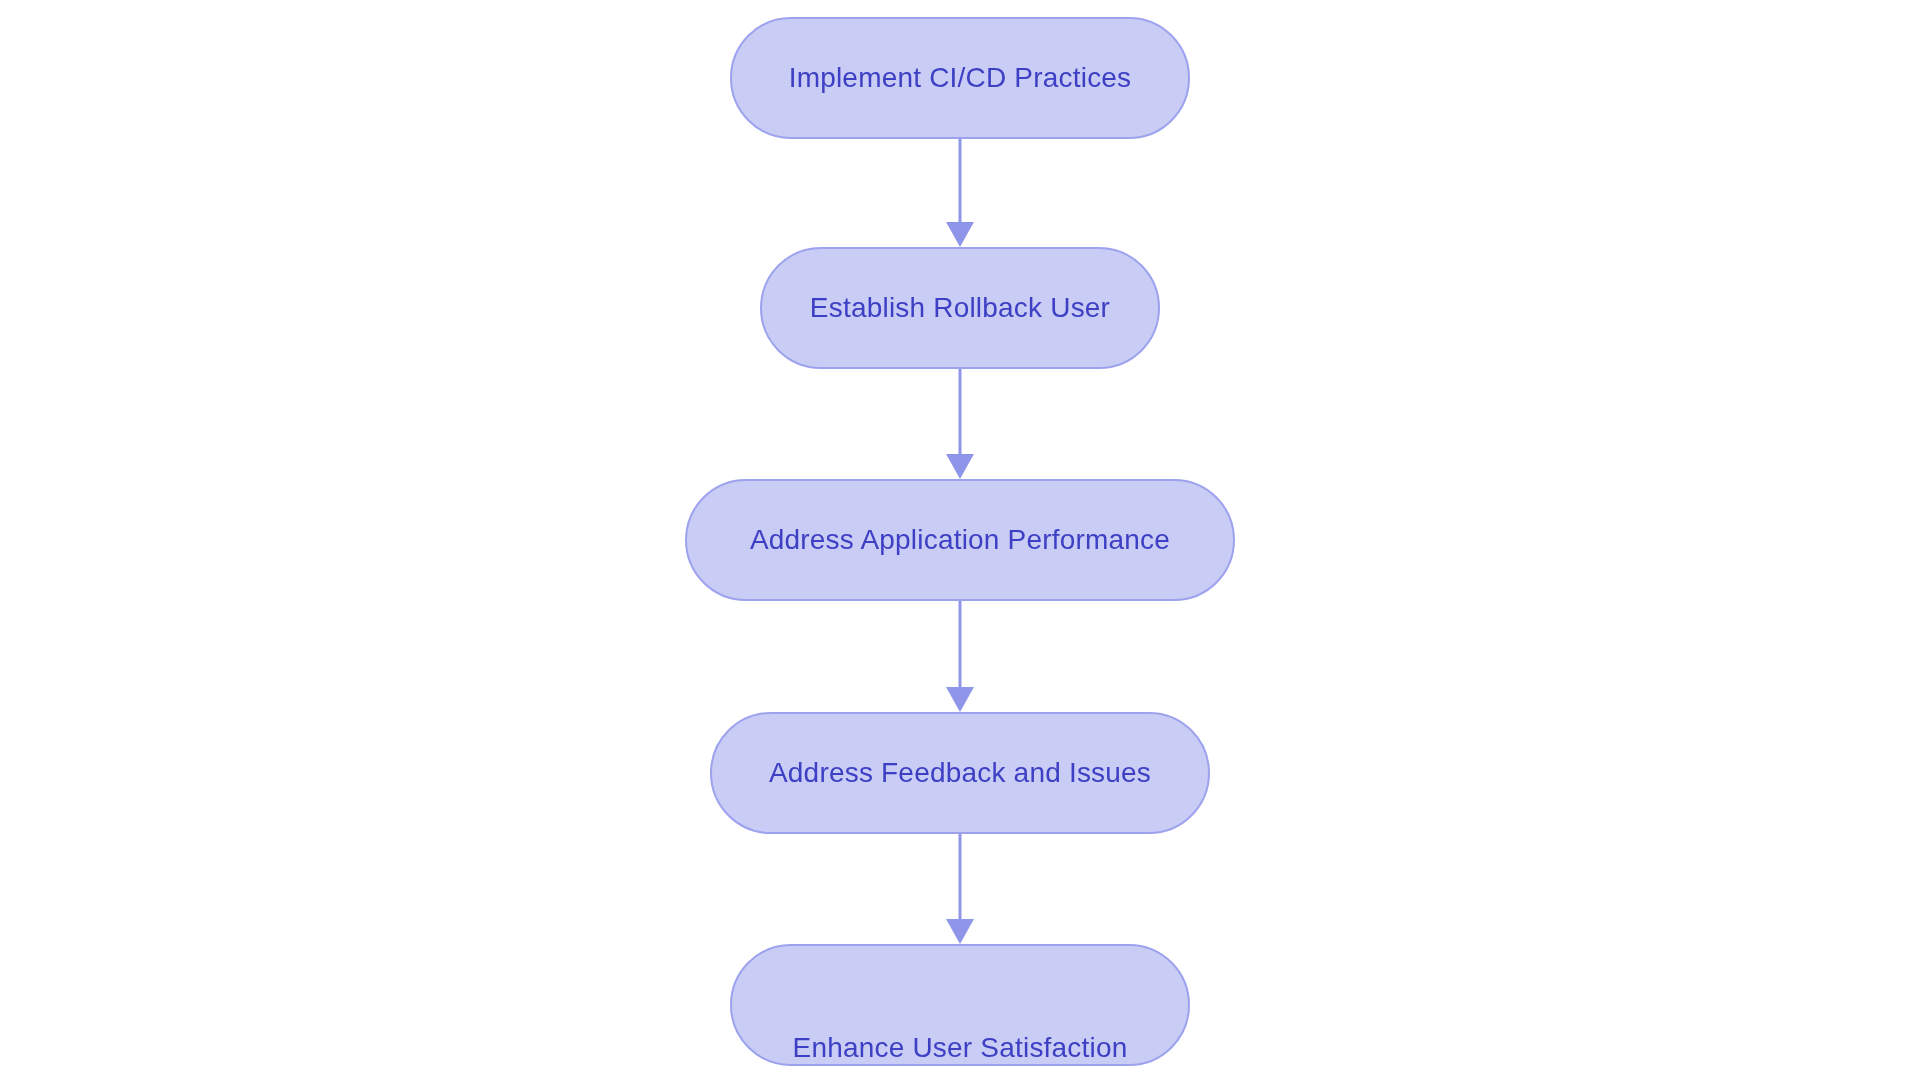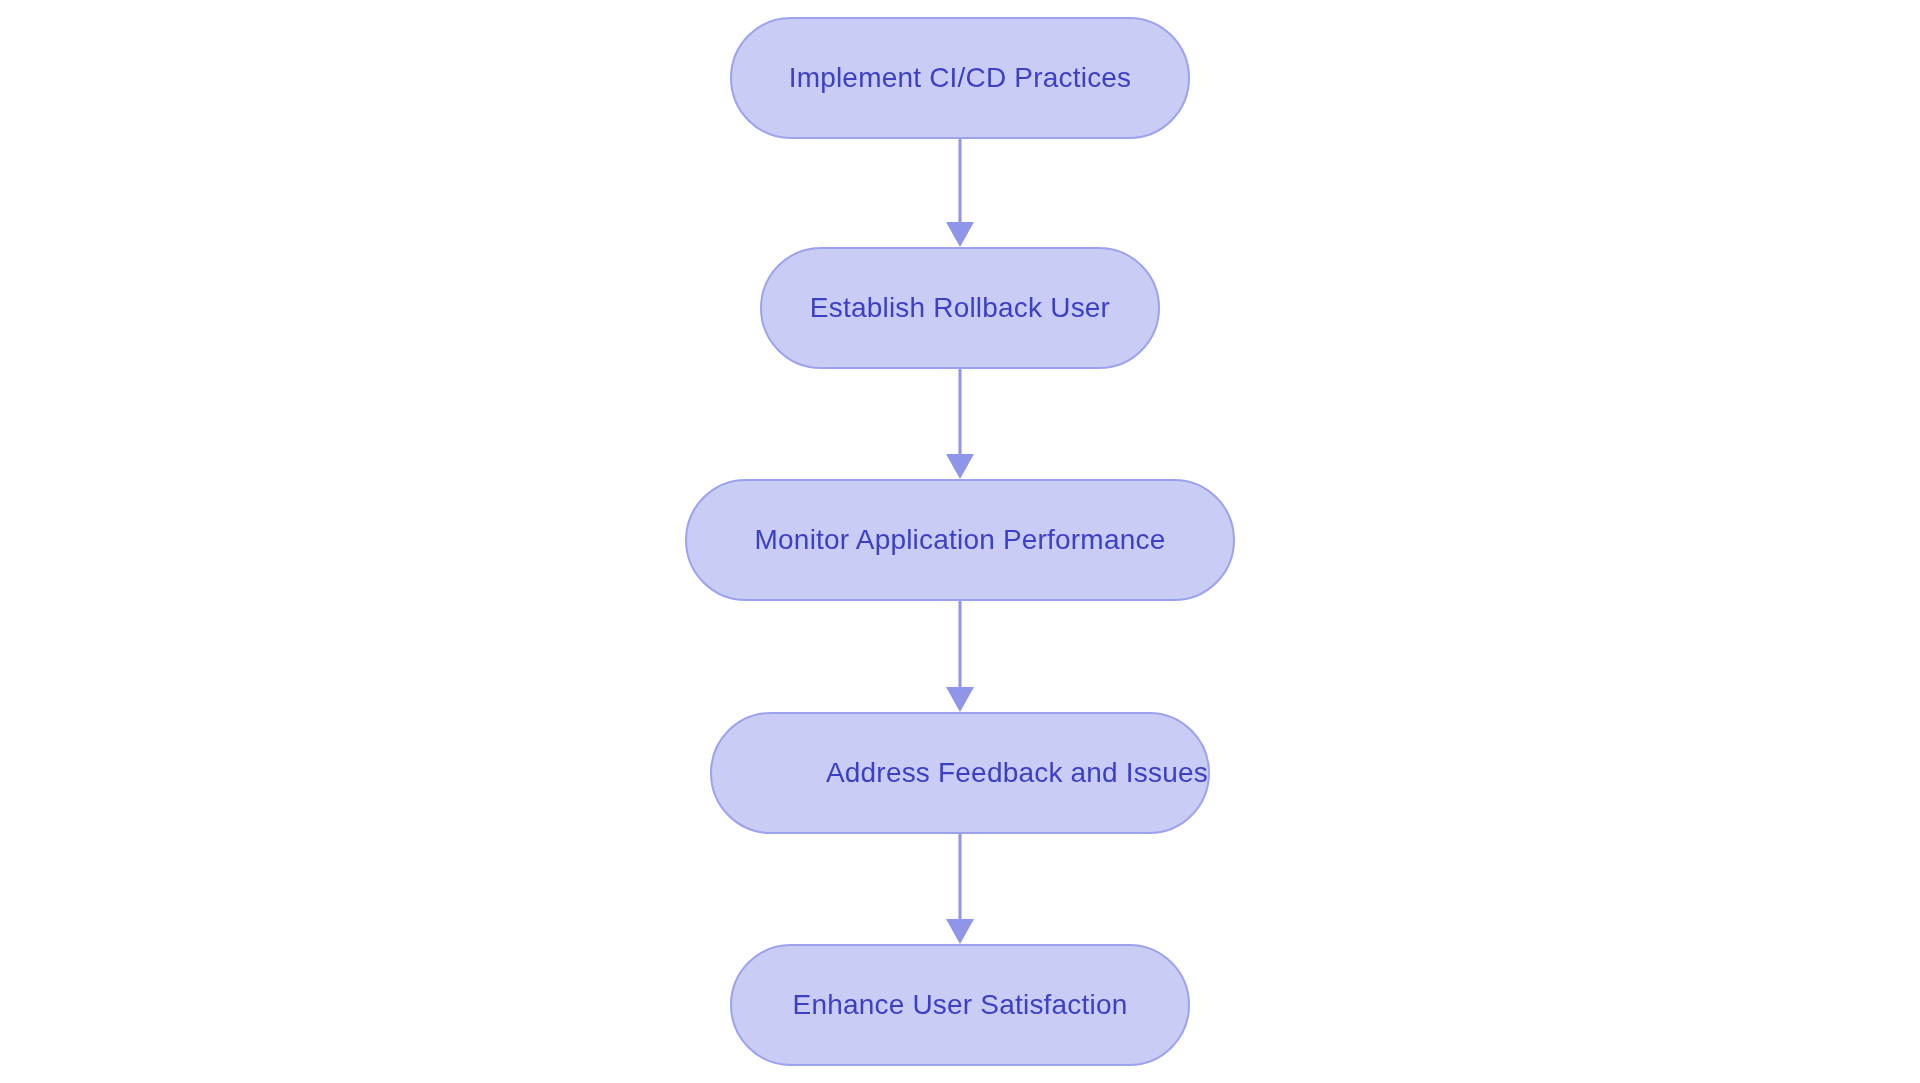--- a/index.html
+++ b/index.html
@@ -32,22 +32,22 @@
     justify-content:center;
     color:var(--node-text);
     font-size:28px;
     font-weight:500;
     letter-spacing:0.2px;
     white-space:nowrap;
   }
   .n0{top:17px;  width:460px;}
   .n1{top:247px; width:400px;}
   .n2{top:479px; width:550px;}
-  .n3{top:712px; width:500px;justify-content:flex-end;}
-  .n4{top:944px; width:460px;}
+  .n3{top:712px; width:500px;}
+  .n4{top:944px; width:460px;align-items:flex-end;}
 
   .edge{
     position:absolute;
     left:50%;
     transform:translateX(-50%);
     width:28px;
   }
   .e0{top:139px;height:108px;}
   .e1{top:369px;height:110px;}
   .e2{top:601px;height:111px;}
@@ -89,21 +89,21 @@
   <div class="node n1">
     <span>Establish Rollback User</span>
   </div>
 
   <div class="edge e1">
     <div class="stem"></div>
     <div class="head"></div>
   </div>
 
   <div class="node n2">
-    <span>Monitor Application Performance</span>
+    <span>Address Application Performance</span>
   </div>
 
   <div class="edge e2">
     <div class="stem"></div>
     <div class="head"></div>
   </div>
 
   <div class="node n3">
     <span>Address Feedback and Issues</span>
   </div>

